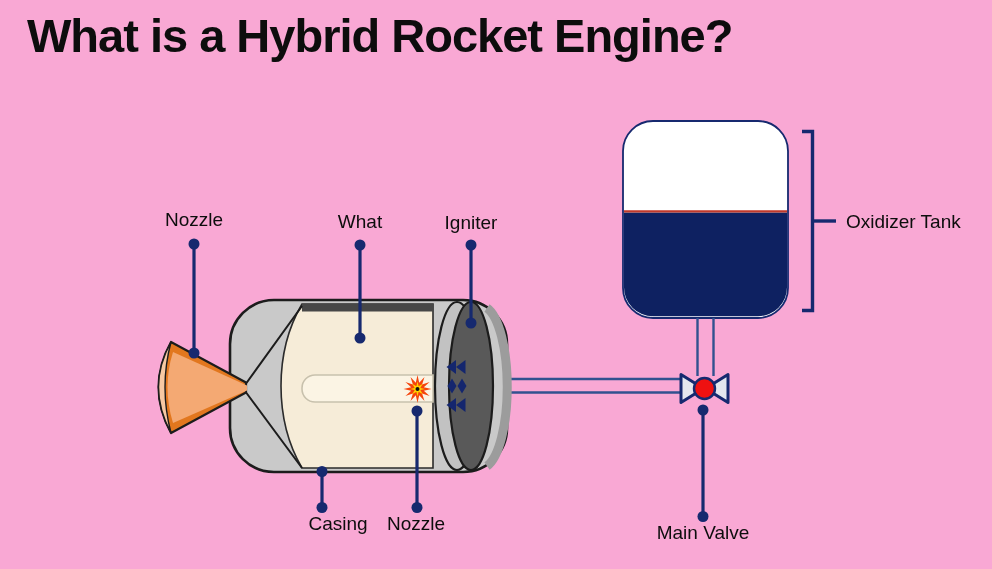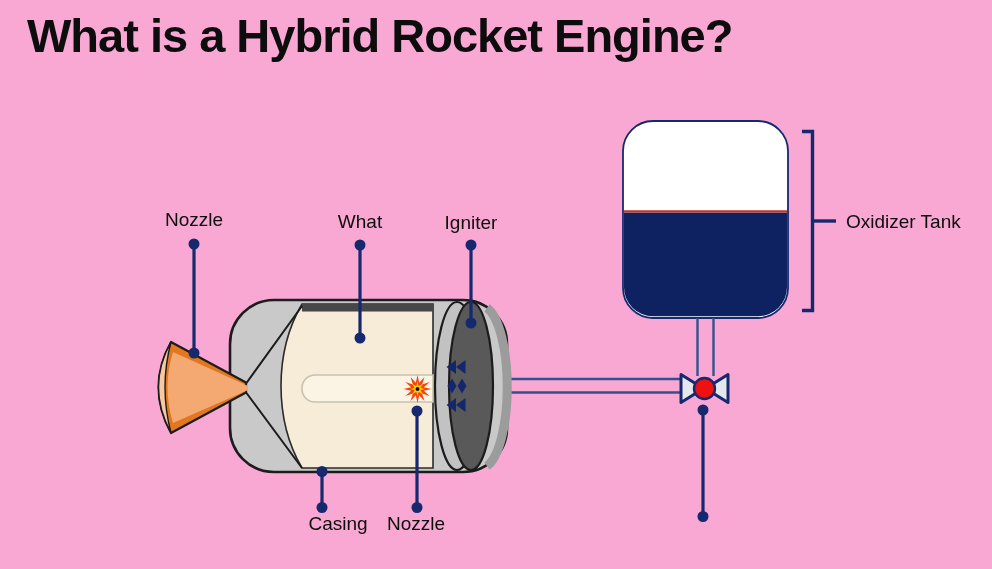--- a/index.html
+++ b/index.html
@@ -120,14 +120,15 @@
       </g>
     </g>
   </svg>
 
   <div class="lbl centered" style="left:194px;top:210px">Nozzle</div>
   <div class="lbl centered" style="left:360px;top:212px">What</div>
   <div class="lbl centered" style="left:471px;top:213px">Igniter</div>
   <div class="lbl vcentered" style="left:846px;top:222px">Oxidizer Tank</div>
   <div class="lbl centered" style="left:338px;top:514px">Casing</div>
   <div class="lbl centered" style="left:416px;top:514px">Nozzle</div>
+  <div class="lbl centered" style="left:703px;top:523px">Main Valve</div>
 
 </div>
 
 </body></html>

